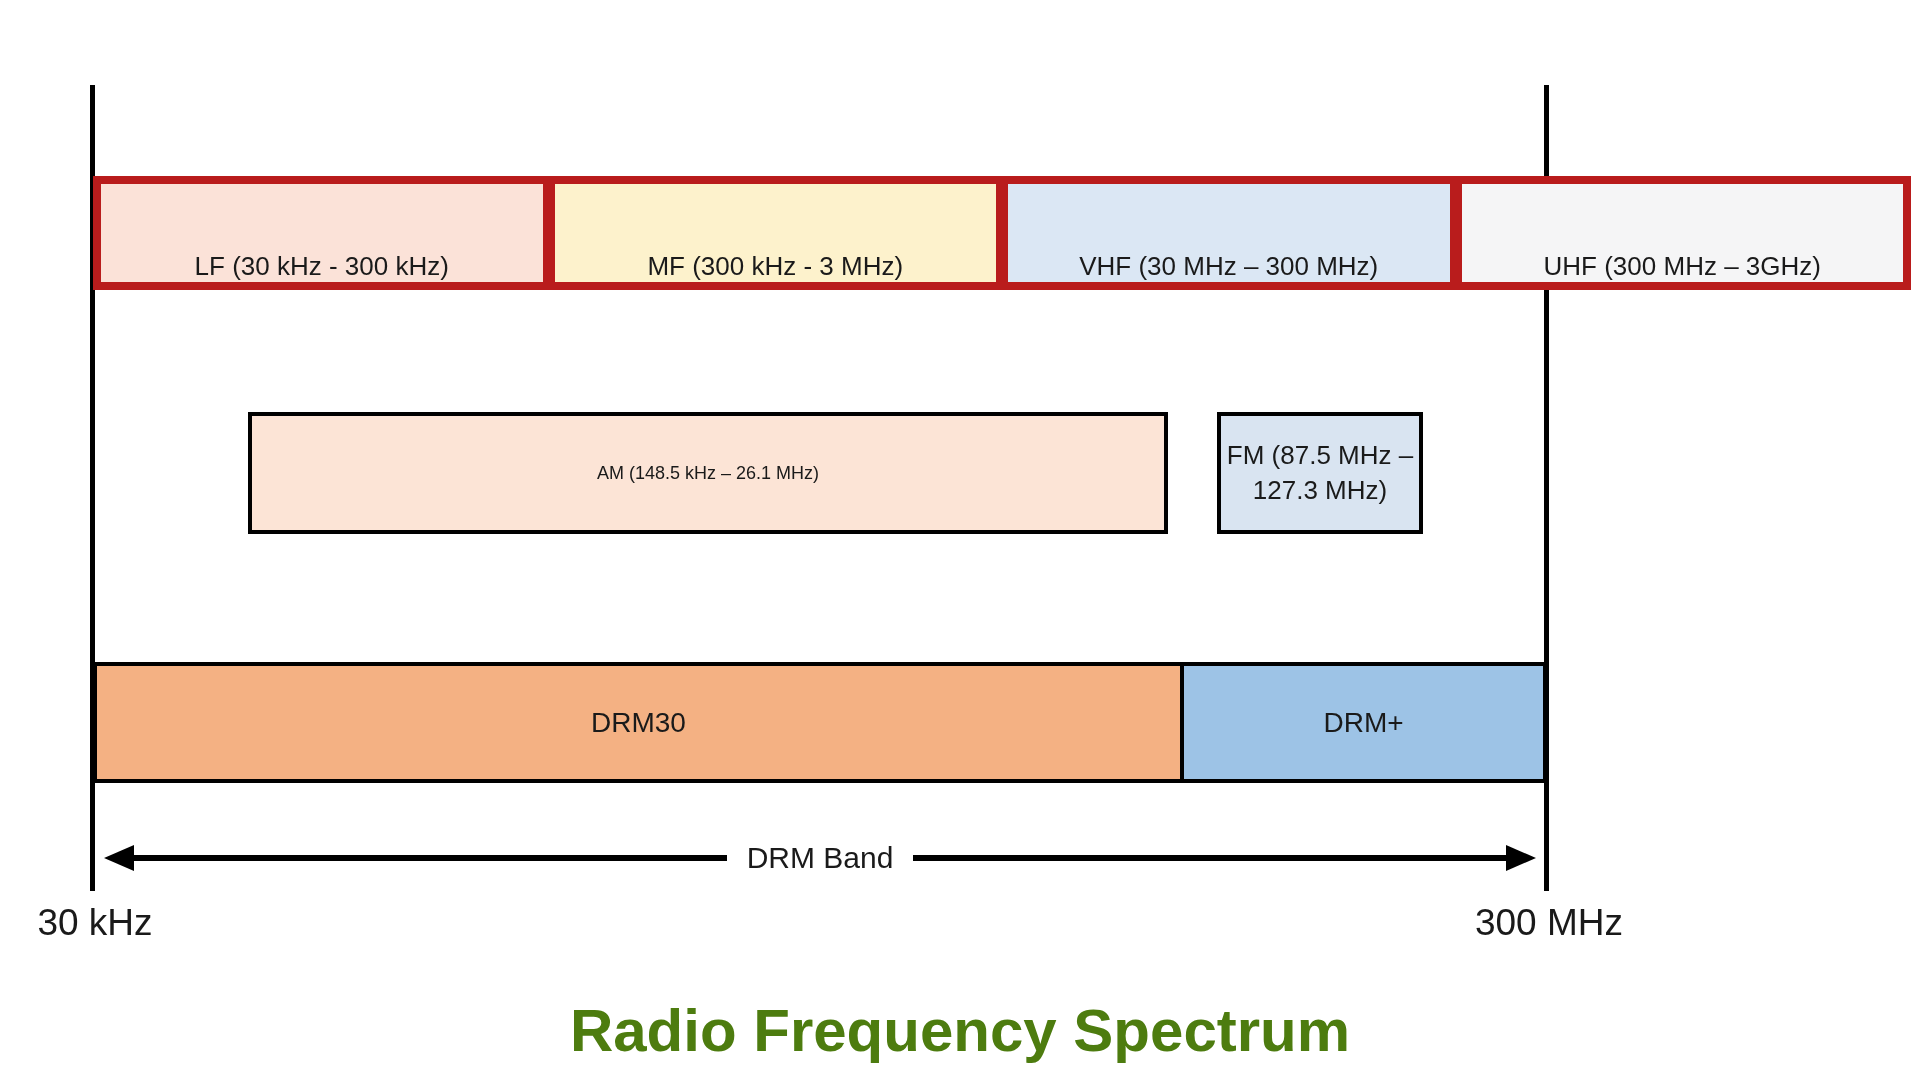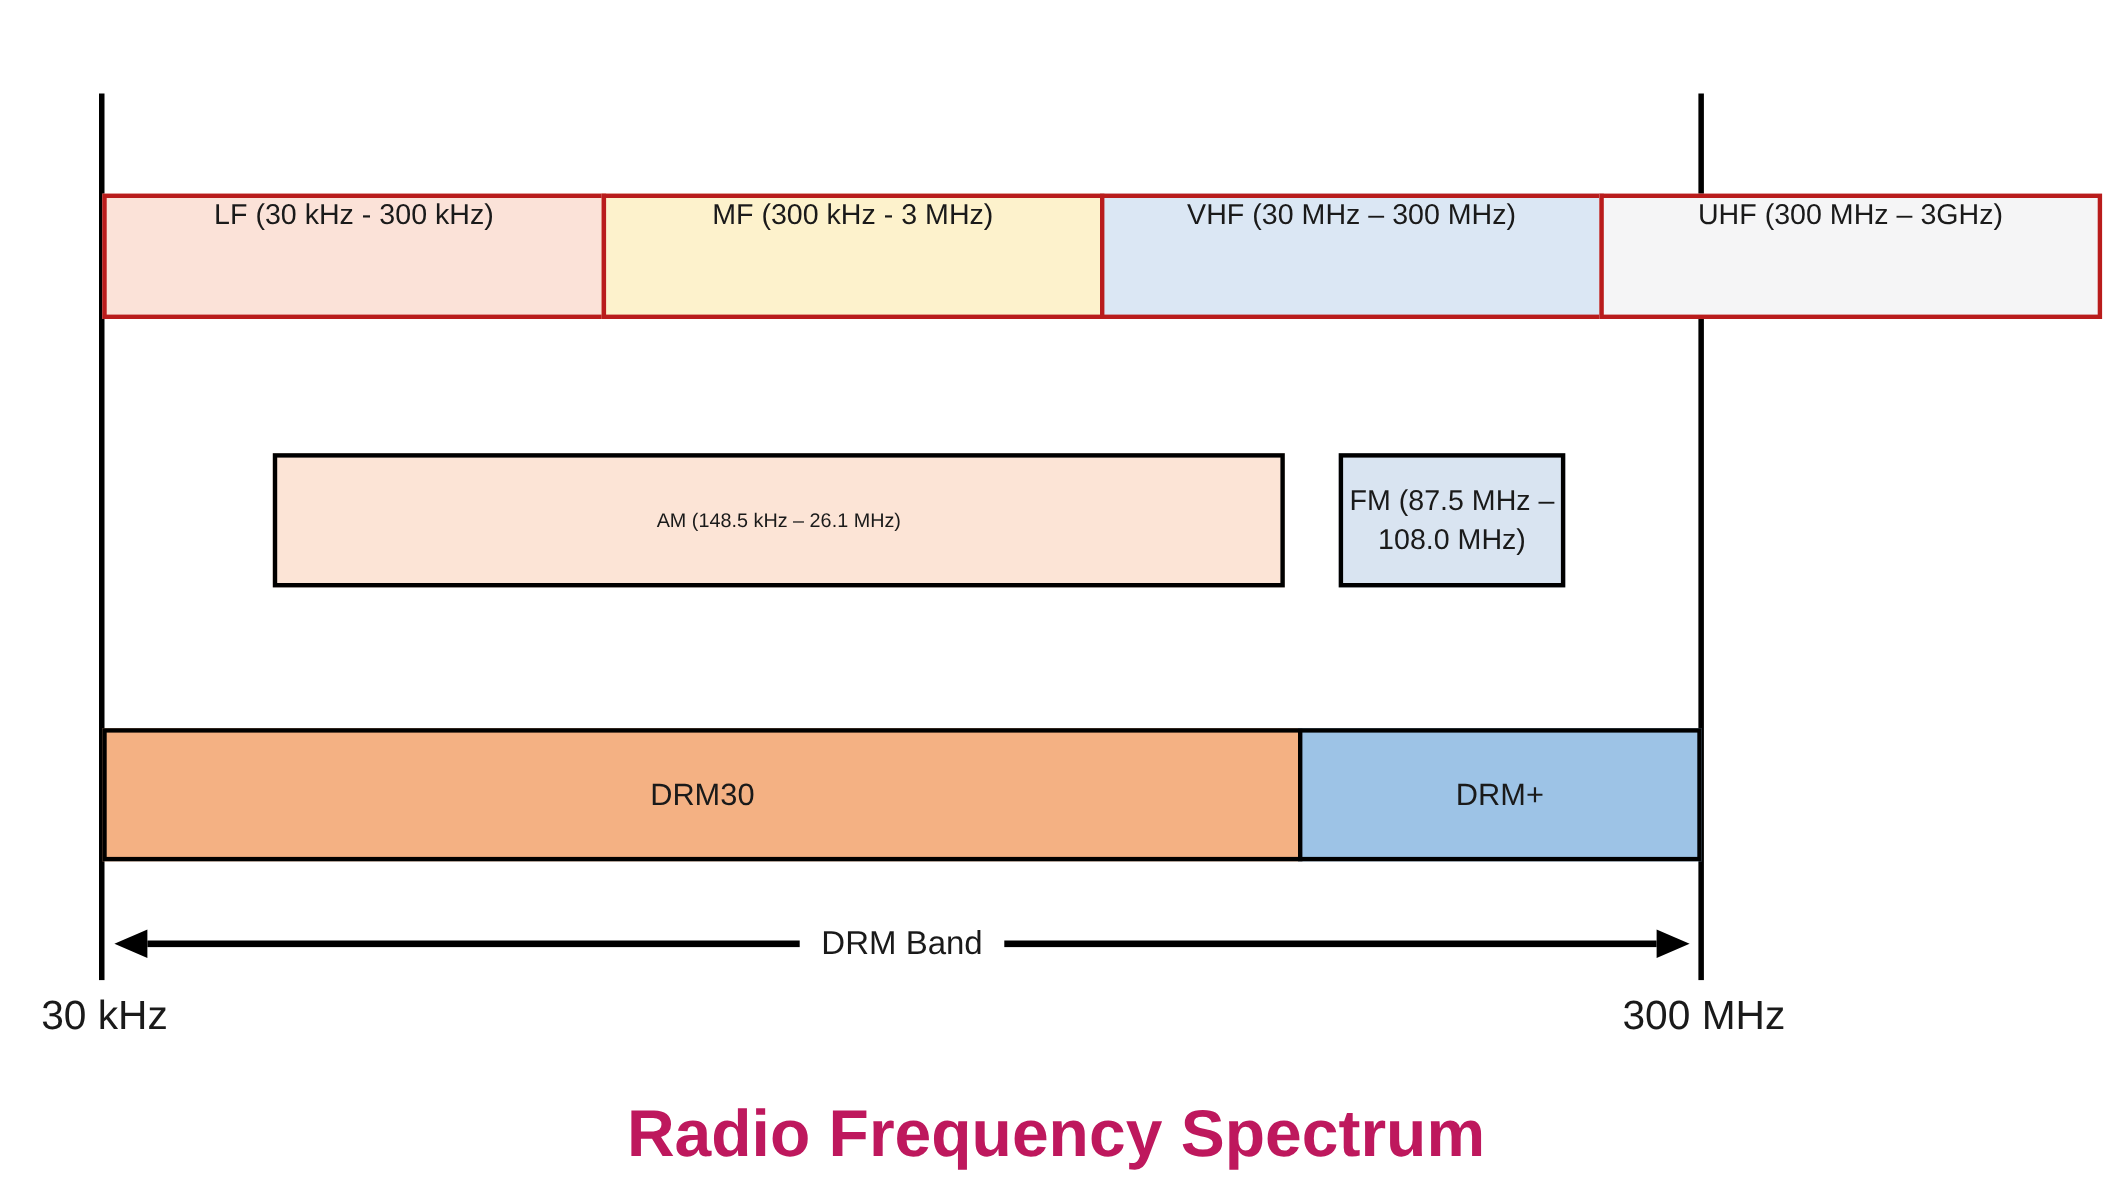--- a/index.html
+++ b/index.html
@@ -27,23 +27,23 @@
   .band-row {
     position: absolute;
     left: 93px;
     top: 176px;
     width: 1818px;
     height: 114px;
     display: flex;
   }
   .band {
     flex: 1 1 0;
-    border: 4px solid #b91c1c;
+    border: 8px solid #b91c1c;
     display: flex;
-    align-items: flex-start;
+    align-items: flex-end;
     justify-content: center;
     font-size: 26px;
     white-space: nowrap;
     box-sizing: border-box;
   }
   .band + .band { margin-left: -4px; }
 
   
   .bbox {
     position: absolute;
@@ -110,21 +110,21 @@
 
   
   .title {
     position: absolute;
     left: 0;
     right: 0;
     top: 996px;
     text-align: center;
     font-size: 60px;
     font-weight: bold;
-    color: #be185d;
+    color: #4d7c0f;
     white-space: nowrap;
   }
 </style>
 </head>
 <body>
 
 <div class="stage">
 
   <div class="vline left"></div>
   <div class="vline right"></div>
@@ -143,21 +143,21 @@
       <span>UHF (300 MHz – 3GHz)</span>
     </div>
   </div>
 
   <div class="bbox am" style="background: rgb(252, 228, 214);">
     <span>AM (148.5 kHz – 26.1 MHz)</span>
   </div>
 
   <div class="bbox fm" style="background: rgb(217, 228, 241);">
     <span>FM (87.5 MHz –</span>
-    <span>108.0 MHz)</span>
+    <span>127.3 MHz)</span>
   </div>
 
   <div class="drm-row">
     <div class="drm-seg s0" style="background: rgb(244, 177, 131);">
       <span>DRM30</span>
     </div>
     <div class="drm-seg s1" style="background: rgb(157, 195, 230);">
       <span>DRM+</span>
     </div>
   </div>

